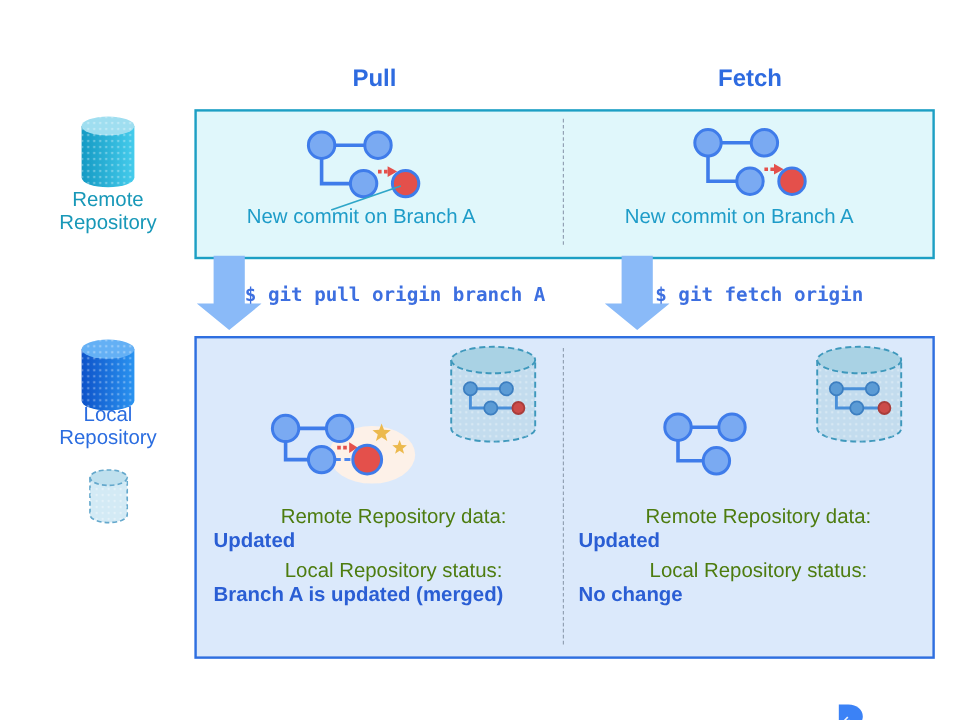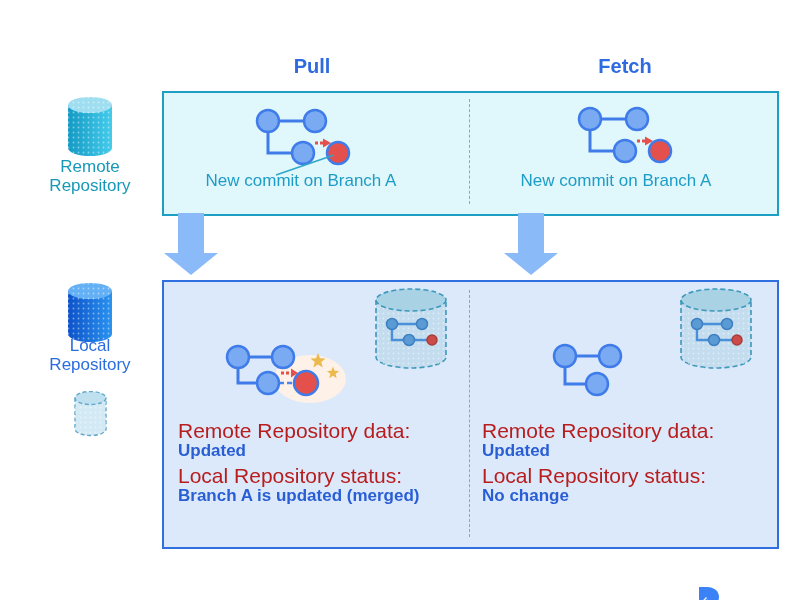--- a/index.html
+++ b/index.html
@@ -18,21 +18,21 @@
            font-size:17px;color:#1e9cc8;}
   .command{position:absolute;top:236px;font-family:"DejaVu Sans Mono", monospace;
            font-weight:bold;font-size:16px;color:#3d6fe0;white-space:pre;}
   .side-label{position:absolute;left:15px;width:150px;text-align:center;
               font-weight:normal;font-size:17px;line-height:19px;}
   .side-label.remote{top:157px;color:#1898b8;}
   .side-label.local{top:336px;color:#2b6de0;}
   .tracking-note{position:absolute;left:20px;top:441px;width:152px;
                  font-size:16px;line-height:21px;color:#2099ba;}
   .result-block{position:absolute;width:300px;}
-  .r-label{font-size:21px;line-height:20px;color:#b91c1c;}
+  .r-label{font-size:17px;line-height:20px;color:#4d7c0f;text-align:center;}
   .r-value{font-size:17px;line-height:20px;font-weight:bold;color:#2a5ed4;}
   .gap{margin-top:5px;}
   .logo{position:absolute;left:696px;top:565px;display:flex;align-items:center;gap:2px;}
   .logo-text{font-size:13px;font-weight:bold;color:#3e4550;letter-spacing:0.5px;margin-top:48px;}
 </style>
 </head>
 <body>
 
 <div class="canvas">
 
@@ -107,23 +107,25 @@
     <circle cx="50" cy="47" r="11" fill="#7aaaf2" stroke="#3f7cea" stroke-width="2.5"></circle>
     <line x1="62" y1="37" x2="70" y2="37" stroke="#e4504b" stroke-width="3" stroke-dasharray="3,2"></line>
     <polygon points="70,32.5 78,37 70,41.5" fill="#e4504b"></polygon>
     <circle cx="85" cy="47" r="11" fill="#e4504b" stroke="#3f7cea" stroke-width="2.5"></circle>
   </svg>
   <div class="caption" style="left:480px">New commit on Branch A</div>
 
   <svg class="abs" style="left:164px;top:213px" width="54" height="62" viewBox="0 0 54 62">
     <polygon points="14,0 40,0 40,40 54,40 27,62 0,40 14,40" fill="#8abaf8"></polygon>
   </svg>
+  <div class="command" style="left:204px">$ git pull origin branch A</div>
   <svg class="abs" style="left:504px;top:213px" width="54" height="62" viewBox="0 0 54 62">
     <polygon points="14,0 40,0 40,40 54,40 27,62 0,40 14,40" fill="#8abaf8"></polygon>
   </svg>
+  <div class="command" style="left:546px">$ git fetch origin</div>
 
   <div class="panel bottom"></div>
   <div class="divider bottom"></div>
 
   <svg class="abs" style="left:372px;top:287px" width="78" height="86" viewBox="0 0 78 86">
     <path d="M4,13 V70 A35,11 0 0 0 74,70 V13 Z" fill="#c3dcee" stroke="#3e98bc" stroke-width="1.6" stroke-dasharray="5,3"></path>
     <path d="M4,13 V70 A35,11 0 0 0 74,70 V13 Z" fill="url(#dotsWhite)"></path>
     <ellipse cx="39" cy="13" rx="35" ry="11" fill="#a9d2e4" stroke="#3e98bc" stroke-width="1.6" stroke-dasharray="5,3"></ellipse>
     <path d="M20,37 H50 M20,37 V53 H60" fill="none" stroke="#4a90d9" stroke-width="2.4"></path>
     <circle cx="20" cy="37" r="5.5" fill="#5b9bd5" stroke="#3d7fc1" stroke-width="1.5"></circle>

